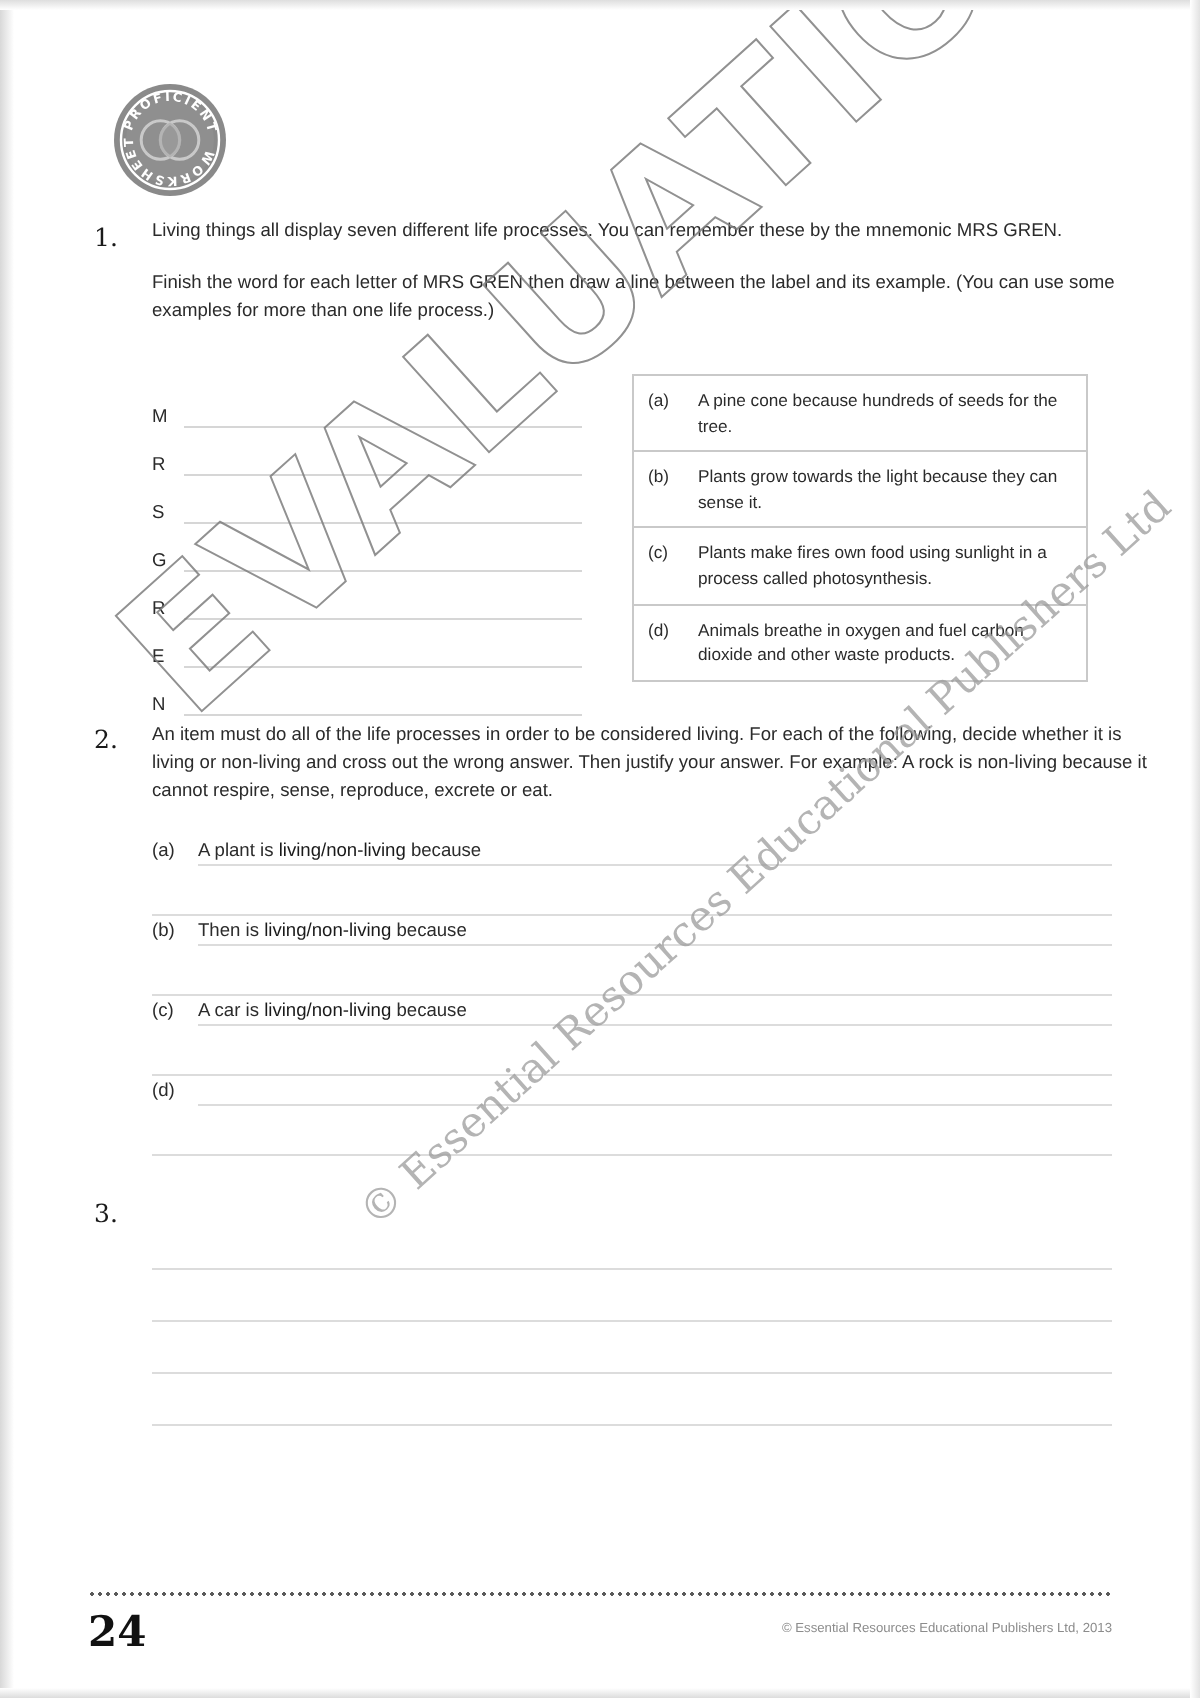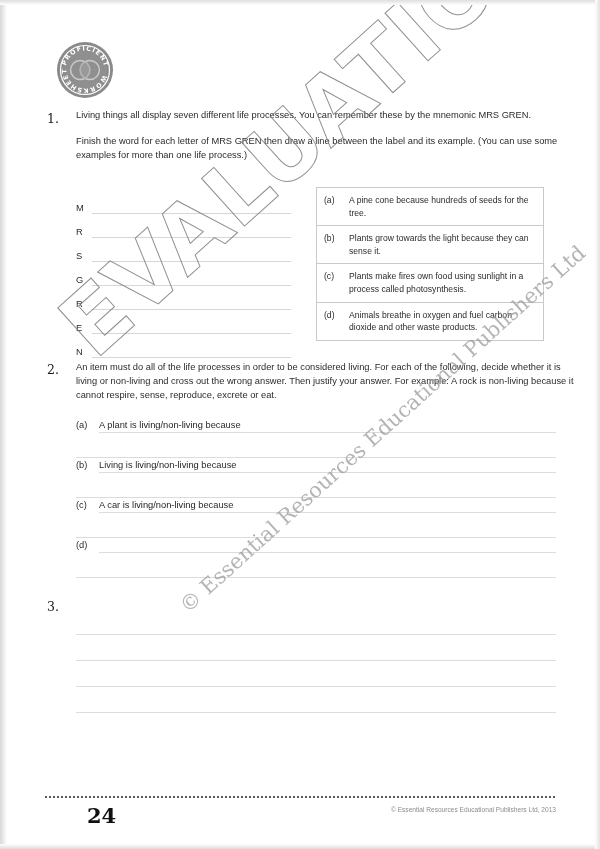--- a/index.html
+++ b/index.html
@@ -240,23 +240,22 @@
   #footer .dotline2 {
     width: 100%;
     height: 2px;
     background-image: radial-gradient(circle, #5a5a5a 0.8px, transparent 1px);
     background-size: 4px 2px;
     background-repeat: repeat-x;
   }
   #footer-inner {
     display: flex;
     justify-content: space-between;
-    align-items: flex-start;
+    align-items: center;
     margin-top: 7px;
-    margin-left: 43px;
   }
   #pagenum {
     font-family: "DejaVu Serif", "Liberation Serif", serif;
     font-weight: bold;
     font-size: 21px;
     color: #111111;
     line-height: 22px;
   }
   #copyright {
     font-size: 6.6px;
@@ -412,21 +411,21 @@
 
     <div class="subitem">
       <span class="sublabel">(a)</span>
       <span class="subtext"><span>A plant is </span><b>living/non-living</b><span> because</span></span>
       <span class="sub-rule-1"></span>
       <span class="sub-rule-2"></span>
     </div>
 
     <div class="subitem">
       <span class="sublabel">(b)</span>
-      <span class="subtext"><span>Living is </span><b>living/non-living</b><span> because</span></span>
+      <span class="subtext"><span>Then is </span><b>living/non-living</b><span> because</span></span>
       <span class="sub-rule-1"></span>
       <span class="sub-rule-2"></span>
     </div>
 
     <div class="subitem">
       <span class="sublabel">(c)</span>
       <span class="subtext"><span>A car is </span><b>living/non-living</b><span> because</span></span>
       <span class="sub-rule-1"></span>
       <span class="sub-rule-2"></span>
     </div>

